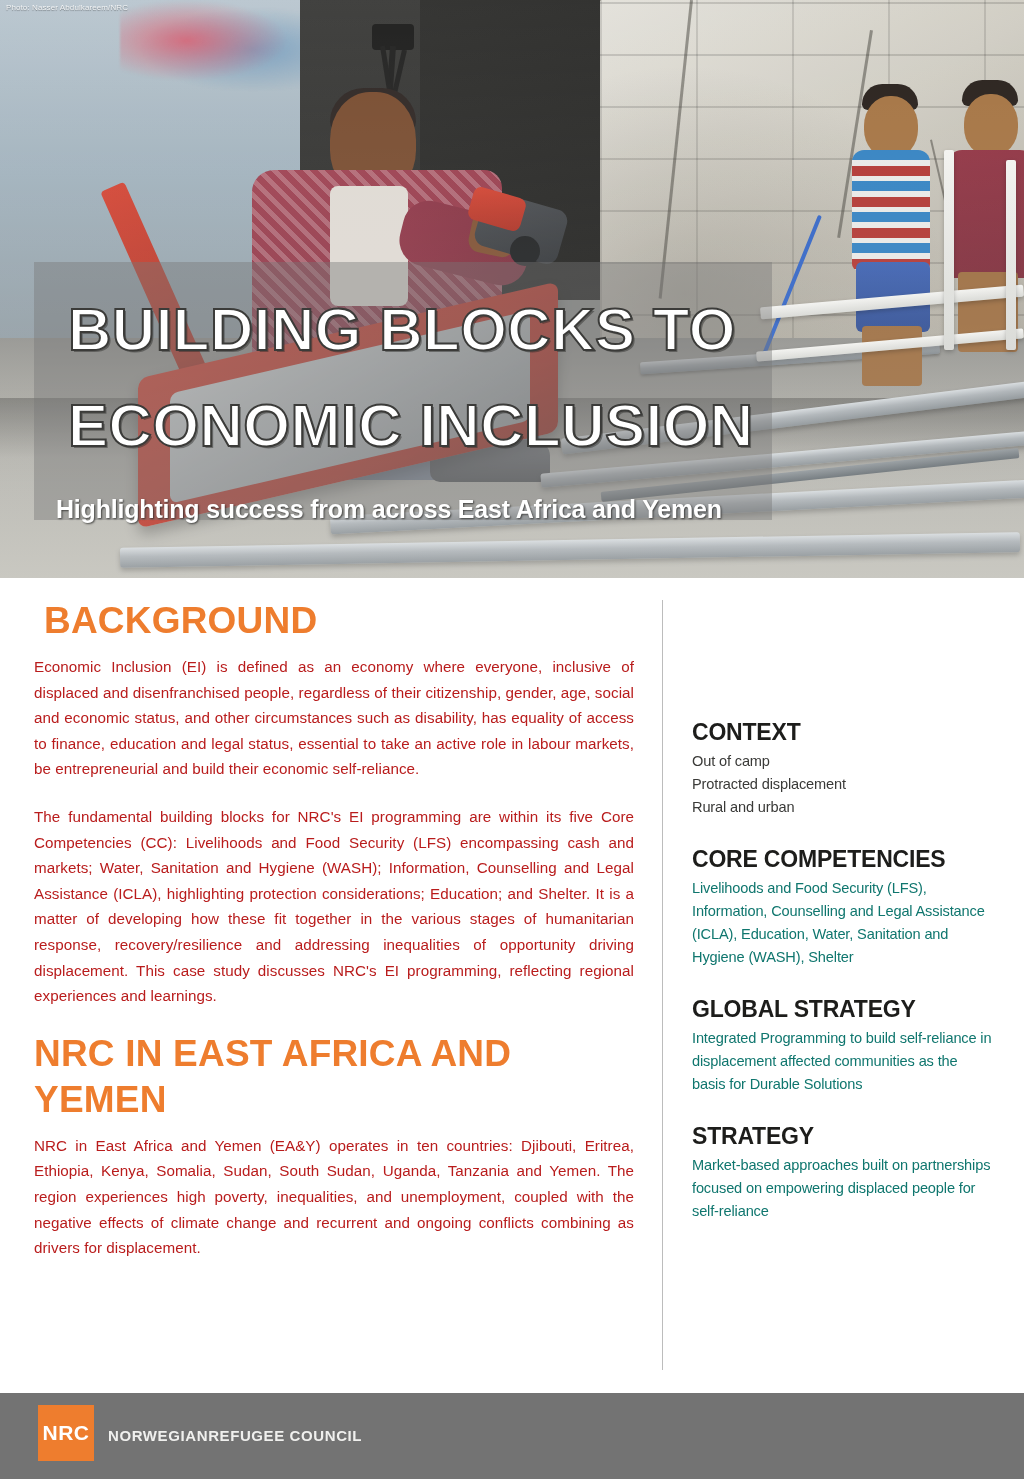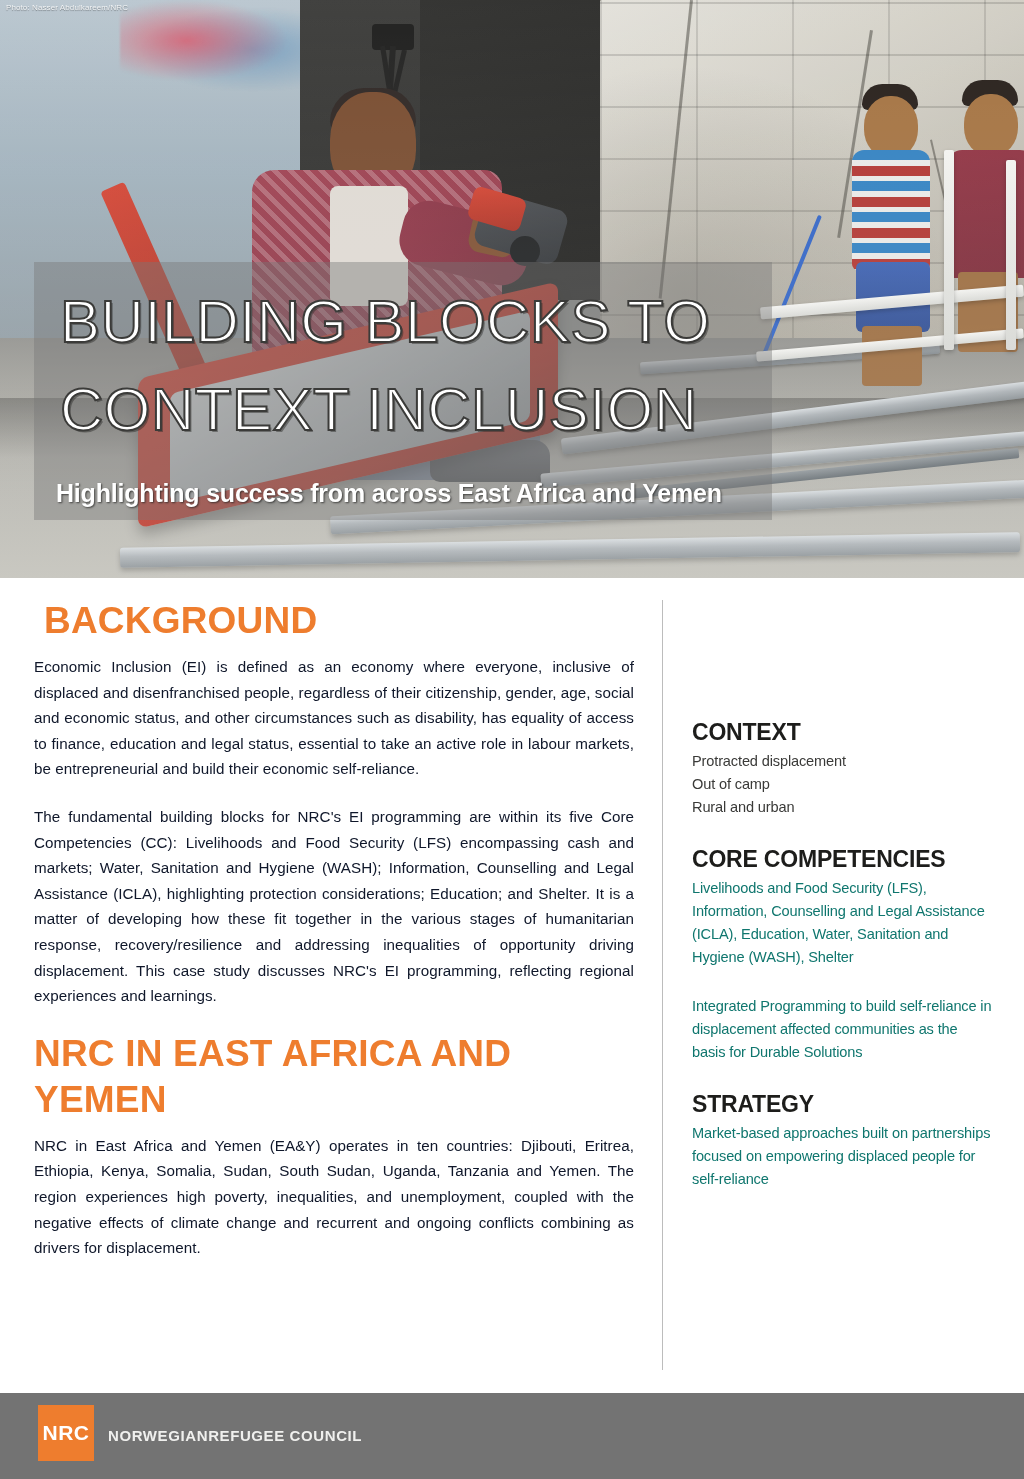--- a/index.html
+++ b/index.html
@@ -246,26 +246,26 @@
     top: 262px;
     width: 738px;
     height: 258px;
     background: rgba(120,120,118,.42);
     z-index: 8;
     box-sizing: border-box;
     padding: 14px 22px 0 22px;
   }
   .title-line {
     font-family: "Liberation Sans", sans-serif;
-    font-weight: normal;
+    font-weight: bold;
     font-size: 60px;
     line-height: 84px;
     letter-spacing: .5px;
     color: #ffffff;
-    margin: 4px;
+    margin: 12px;
     -webkit-text-stroke: 2px #3b3b39;
     text-shadow:
       0 0 0 #fff,
       2px 2px 0 rgba(40,40,38,.45);
     white-space: nowrap;
     transform: scaleX(1.0);
   }
   .title-sub {
     font-family: "Liberation Sans", sans-serif;
     font-weight: bold;
@@ -310,21 +310,21 @@
     line-height: 46px;
     color: #ee7d2e;
     margin: 0 0 10px 0;
     letter-spacing: .2px;
   }
   h1.section-head.indent { margin-left: 10px; }
   p.body-text {
     font-family: "Liberation Sans", sans-serif;
     font-size: 15.2px;
     line-height: 25.6px;
-    color: #0f172a;
+    color: #b91c1c;
     text-align: justify;
     margin: 0 0 22px 0;
     letter-spacing: .05px;
   }
   p.body-text:last-child { margin-bottom: 0; }
 
   h2.side-head {
     font-family: "Liberation Sans", sans-serif;
     font-weight: bold;
     font-size: 23px;
@@ -463,21 +463,21 @@
   <div class="railing" style="left:756px; top:340px; width:268px; height:10px; transform:rotate(-5deg);"></div>
   <div class="railing" style="left:944px; top:150px; width:10px; height:200px;"></div>
   <div class="railing" style="left:1006px; top:160px; width:10px; height:190px;"></div>
 
   <div class="hero-haze"></div>
 
   <div class="photo-credit">Photo: Nasser Abdulkareem/NRC</div>
 
   <div class="title-band">
     <div class="title-line">BUILDING BLOCKS TO</div>
-    <div class="title-line">CONTEXT INCLUSION</div>
+    <div class="title-line">ECONOMIC INCLUSION</div>
     <div class="title-sub">Highlighting success from across East Africa and Yemen</div>
   </div>
 </div>
 
 <div class="content">
 
   <div class="divider"></div>
 
   <div class="col-left">
     <h1 class="section-head indent">BACKGROUND</h1>
@@ -485,32 +485,33 @@
     <p class="body-text">The fundamental building blocks for NRC's EI programming are within its five Core Competencies (CC): Livelihoods and Food Security (LFS) encompassing cash and markets; Water, Sanitation and Hygiene (WASH); Information, Counselling and Legal Assistance (ICLA), highlighting protection considerations; Education; and Shelter. It is a matter of developing how these fit together in the various stages of humanitarian response, recovery/resilience and addressing inequalities of opportunity driving displacement. This case study discusses NRC's EI programming, reflecting regional experiences and learnings.</p>
     <h1 class="section-head">NRC IN EAST AFRICA AND YEMEN</h1>
     <p class="body-text">NRC in East Africa and Yemen (EA&amp;Y) operates in ten countries: Djibouti, Eritrea, Ethiopia, Kenya, Somalia, Sudan, South Sudan, Uganda, Tanzania and Yemen. The region experiences high poverty, inequalities, and unemployment, coupled with the negative effects of climate change and recurrent and ongoing conflicts combining as drivers for displacement.</p>
   </div>
 
   <div class="col-right">
 
     <div class="side-block">
       <h2 class="side-head">CONTEXT</h2>
       <div class="side-list">
+        <div>Out of camp</div>
         <div>Protracted displacement</div>
-        <div>Out of camp</div>
         <div>Rural and urban</div>
       </div>
     </div>
 
     <div class="side-block">
       <h2 class="side-head">CORE COMPETENCIES</h2>
       <p class="side-text">Livelihoods and Food Security (LFS), Information, Counselling and Legal Assistance (ICLA), Education, Water, Sanitation and Hygiene (WASH), Shelter</p>
     </div>
 
     <div class="side-block">
+      <h2 class="side-head">GLOBAL STRATEGY</h2>
       <p class="side-text">Integrated Programming to build self-reliance in displacement affected communities as the basis for Durable Solutions</p>
     </div>
 
     <div class="side-block">
       <h2 class="side-head">STRATEGY</h2>
       <p class="side-text">Market-based approaches built on partnerships focused on empowering displaced people for self-reliance</p>
     </div>
 
   </div>
 </div>

